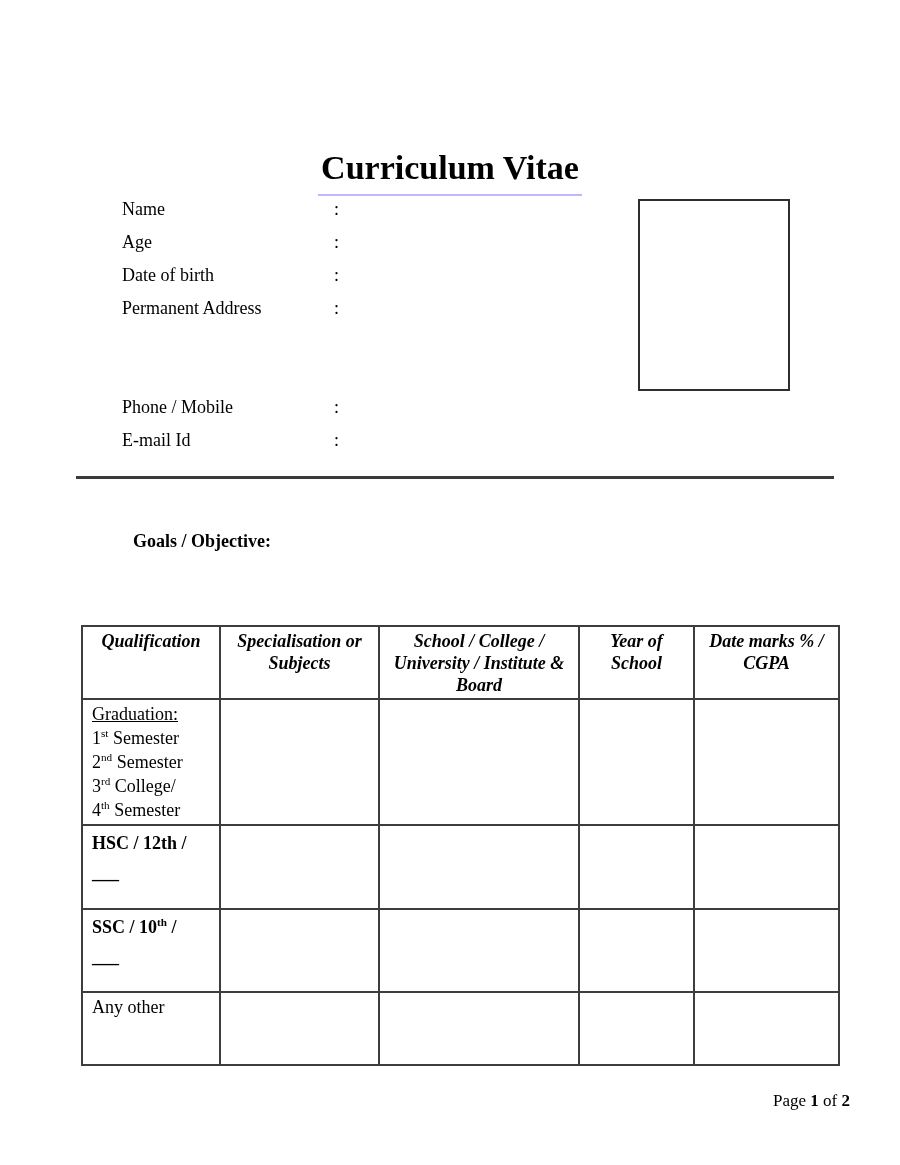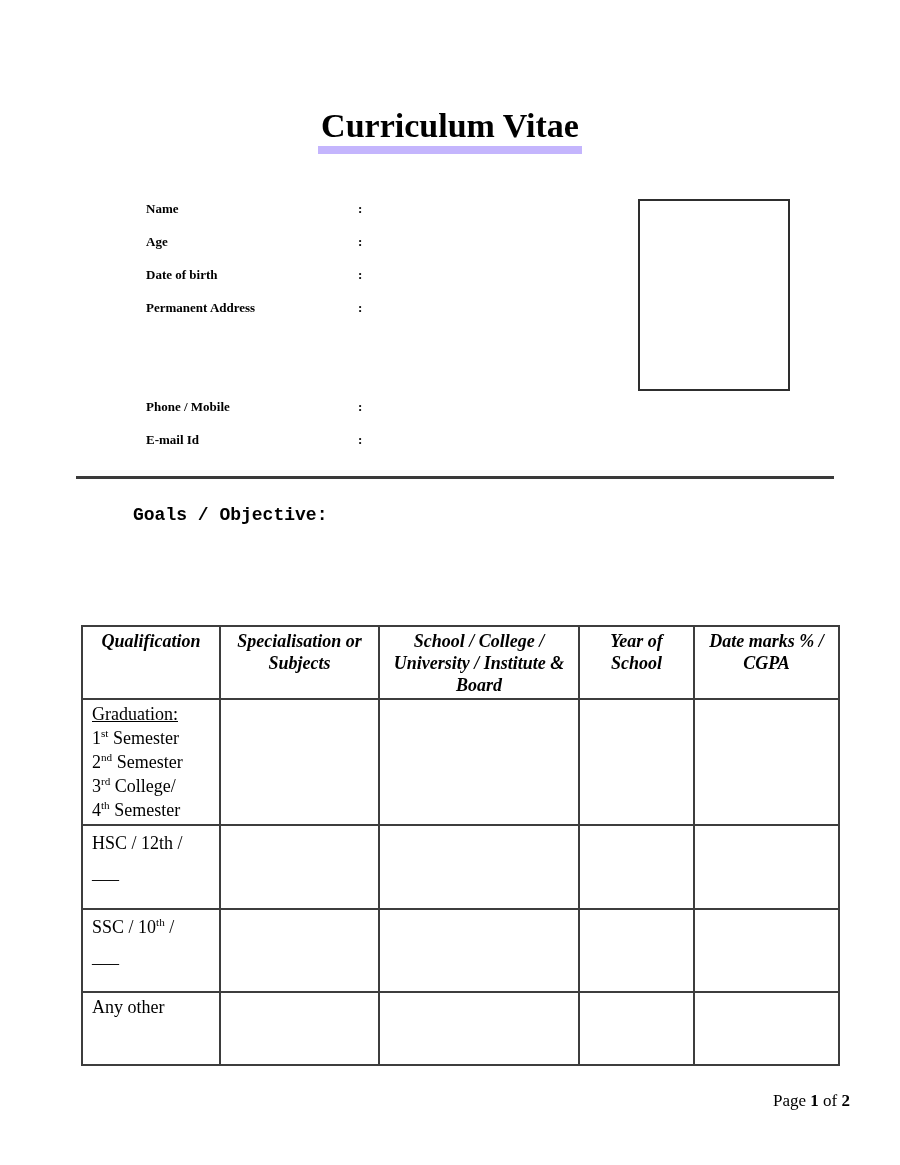--- a/index.html
+++ b/index.html
@@ -28,32 +28,33 @@
     left: 0;
     width: 100%;
     margin: 0;
     text-align: center;
     font-size: 34px;
     font-weight: bold;
     line-height: 40px;
   }
   .title-text {
     display: inline-block;
-    border-bottom: 8px solid #c4b5fd;
-    padding: 0 3px 0 3px;
+    border-bottom: 2px solid #c4b5fd;
+    padding: 0 3px 6px 3px;
+    margin-top: 42px;
   }
 
   
   .fields { position: absolute; top: 0; left: 0; }
   .field-row {
     position: absolute;
-    left: 146px;
+    left: 122px;
     width: 420px;
-    font-size: 13px;
-    font-weight: bold;
+    font-size: 18px;
+    font-weight: normal;
     line-height: 22px;
     white-space: nowrap;
   }
   .field-row .colon { position: absolute; left: 212px; }
   .field-row:nth-child(1) { top: 198px; }
   .field-row:nth-child(2) { top: 231px; }
   .field-row:nth-child(3) { top: 264px; }
   .field-row:nth-child(4) { top: 297px; }
   .field-row:nth-child(5) { top: 396px; }
   .field-row:nth-child(6) { top: 429px; }
@@ -76,24 +77,23 @@
     top: 476px;
     width: 758px;
     height: 3px;
     background: #3a3a3a;
   }
 
   
   .goals-heading {
     position: absolute;
     left: 133px;
-    top: 505px;
+    top: 531px;
     font-size: 18px;
     font-weight: bold;
-    font-family: Liberation Mono, monospace;
   }
   .edu-heading {
     position: absolute;
     left: 133px;
     top: 592px;
     font-size: 18px;
   }
   .edu-heading .bold { font-weight: bold; }
 
   
@@ -123,21 +123,21 @@
   .edu-table tbody td {
     font-size: 18px;
     line-height: 24px;
     font-weight: normal;
   }
   .edu-table tbody td.q-cell { padding-left: 9px; text-align: left; }
   .edu-table tbody tr.r0 { height: 122px; border-radius: 26px; }
   .edu-table tbody tr.r1 { height: 84px; }
   .edu-table tbody tr.r2 { height: 83px; margin-left: 16px; }
   .edu-table tbody tr.r3 { height: 73px; padding-left: 40px; }
-  .edu-table tbody tr.r1 .line, .edu-table tbody tr.r2 .line { line-height: 30px; }
+  .edu-table tbody tr.r1 .line, .edu-table tbody tr.r2 .line { line-height: 30px; font-weight: bold; }
   .u { text-decoration: underline; }
   .sup {
     font-size: 62%;
     vertical-align: super;
     line-height: 0;
   }
 
   
   .footer {
     position: absolute;

